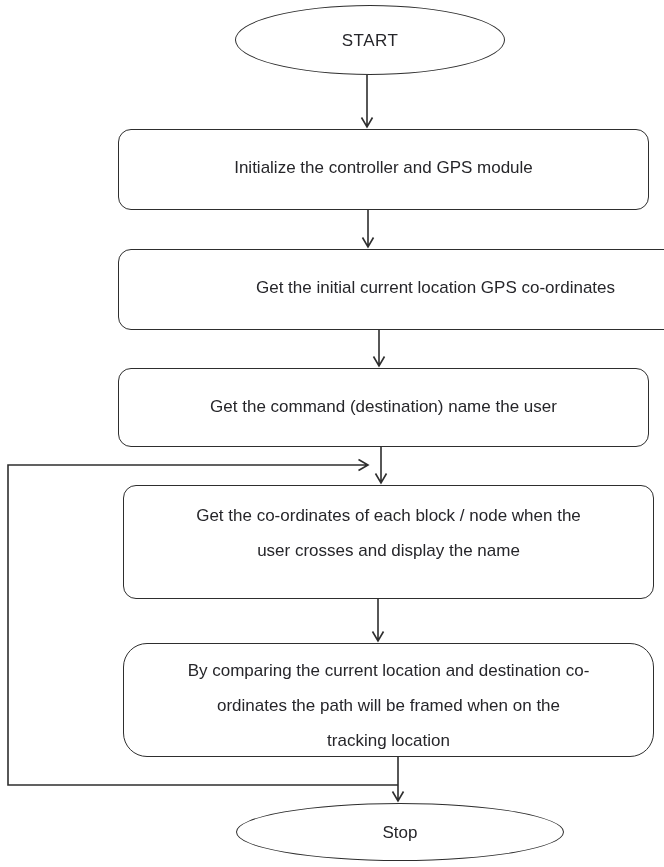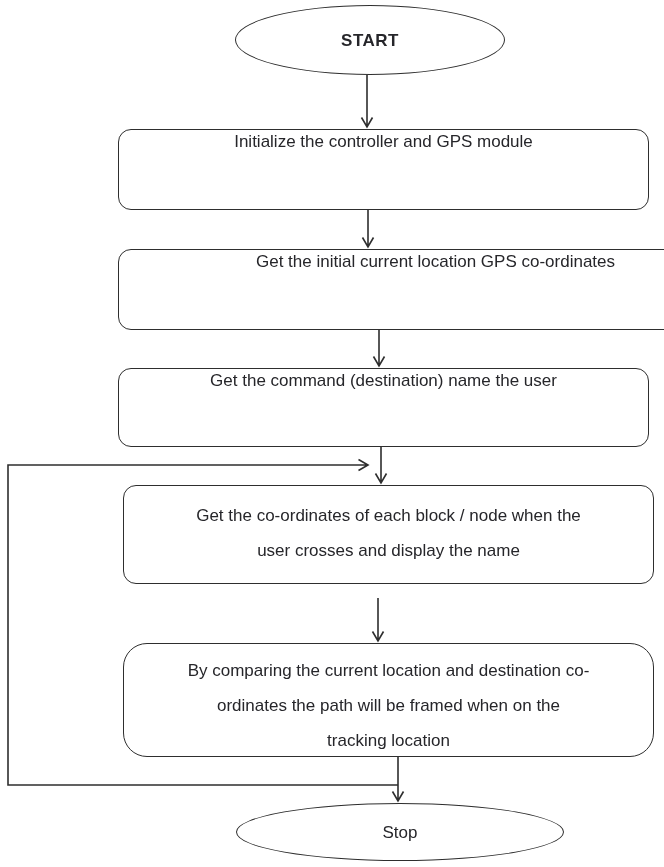--- a/index.html
+++ b/index.html
@@ -40,23 +40,23 @@
     align-items:center;
     justify-content:center;
   }
   .box{
     border-radius:13px;
   }
   .box .tline{
     display:block;
     white-space:nowrap;
   }
-  .single{padding-top:1px;}
+  .single{padding-top:27px;}
   .multi .tline{line-height:35px;}
-  .start-label{letter-spacing:0.5px;font-weight:bold;}
+  .start-label{letter-spacing:0.5px;}
 </style>
 </head>
 <body>
 
 <div class="canvas">
 
   <svg class="connectors" viewBox="0 0 664 867" aria-hidden="true">
 
     <path d="M367 75 L367 126 M361.5 117.5 L367 127 L372.5 117.5"></path>
 
@@ -82,21 +82,21 @@
   </div>
 
   <div class="node box single" style="left:118px;top:249px;width:635px;height:81px;">
     <span class="tline">Get the initial current location GPS co-ordinates</span>
   </div>
 
   <div class="node box single" style="left:118px;top:368px;width:531px;height:79px;">
     <span class="tline">Get the command (destination) name the user</span>
   </div>
 
-  <div class="node box multi" style="left:123px;top:485px;width:531px;height:99px;padding-top:12px;">
+  <div class="node box multi" style="left:123px;top:485px;width:531px;height:114px;padding-top:12px;">
     <span class="tline">Get the co-ordinates of each block / node when the</span>
     <span class="tline">user crosses and display the name</span>
   </div>
 
   <div class="node box multi" style="left:123px;top:643px;width:531px;height:114px;padding-top:9px;border-radius:24px;">
     <span class="tline">By comparing the current location and destination co-</span>
     <span class="tline">ordinates the path will be framed when on the</span>
     <span class="tline">tracking location</span>
   </div>
 

